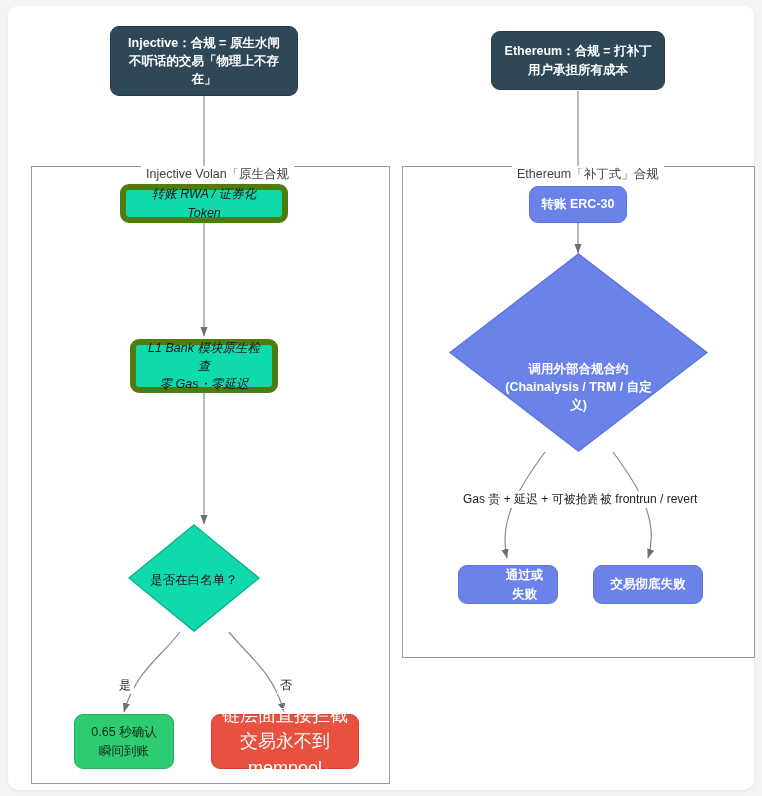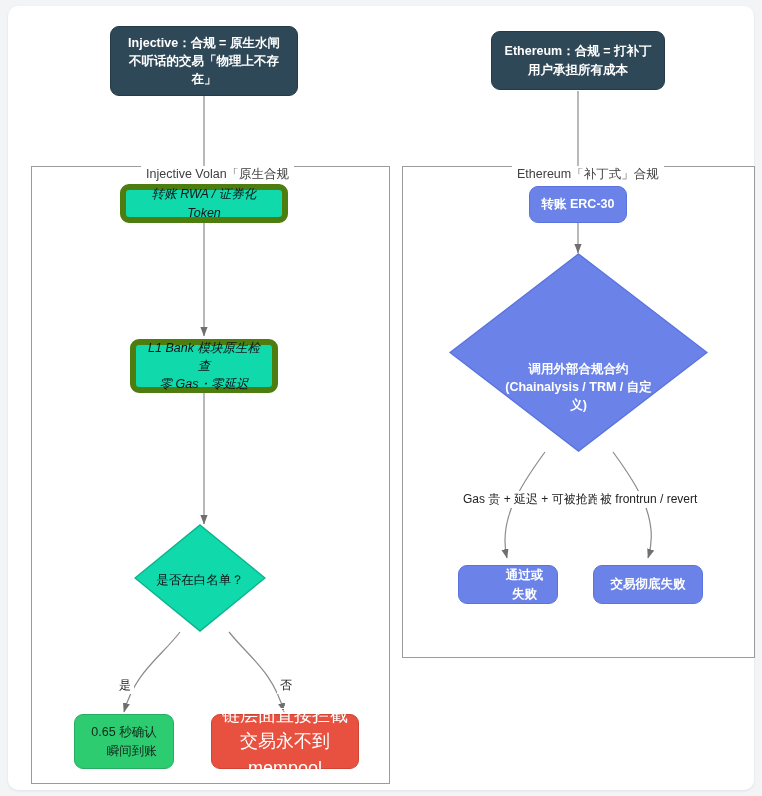--- a/index.html
+++ b/index.html
@@ -187,31 +187,31 @@
 在」</div>
 
     <div class="node node-header" style="left:491px; top:31px; width:174px; height:59px;">Ethereum：合规 = 打补丁
 用户承担所有成本</div>
 
     <div class="node node-teal" style="left:120px; top:184px; width:168px; height:39px;">转账 RWA / 证券化 Token</div>
 
     <div class="node node-teal" style="left:130px; top:339px; width:148px; height:54px;">L1 Bank 模块原生检查
 零 Gas・零延迟</div>
 
-    <div class="diamond teal" style="left:134px; top:524px; width:132px; height:108px;">
+    <div class="diamond teal" style="left:128px; top:524px; width:132px; height:108px;">
       <svg class="dia-shape" viewBox="0 0 132 108" preserveAspectRatio="none">
         <polygon points="66,1 131,54 66,107 1,54" fill="#10d9ab" stroke="#0bb28c" stroke-width="1.4"></polygon>
       </svg>
       <div class="dia-label" style="top:47px;">是否在白名单？</div>
     </div>
 
     <div class="edge-label" style="left:116px; top:677px;">是</div>
     <div class="edge-label" style="left:277px; top:677px;">否</div>
 
-    <div class="node node-green" style="left:74px; top:714px; width:100px; height:55px;text-align:right;">0.65 秒确认
+    <div class="node node-green" style="left:74px; top:714px; width:100px; height:55px;">0.65 秒确认
 瞬间到账</div>
 
     <div class="node node-red" style="left:211px; top:714px; width:148px; height:55px;">链层面直接拦截
 交易永不到 mempool</div>
 
     <div class="node node-blue" style="left:529px; top:186px; width:98px; height:37px;">转账 ERC-30</div>
 
     <div class="diamond blue" style="left:449px; top:253px; width:259px; height:199px;">
       <svg class="dia-shape" viewBox="0 0 259 199" preserveAspectRatio="none">
         <polygon points="129.5,1 258,99.5 129.5,198 1,99.5" fill="#6b83e8" stroke="#5a73df" stroke-width="1.4"></polygon>

